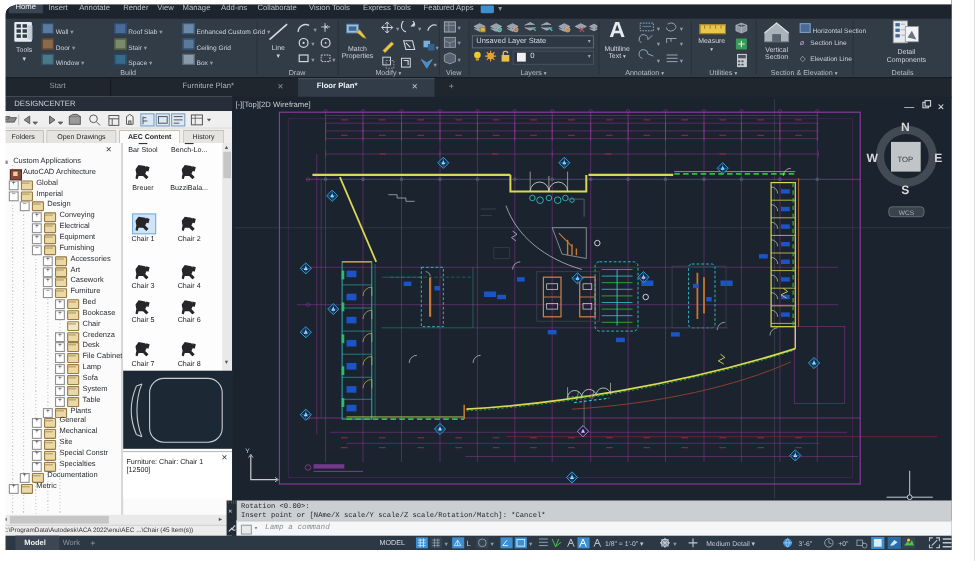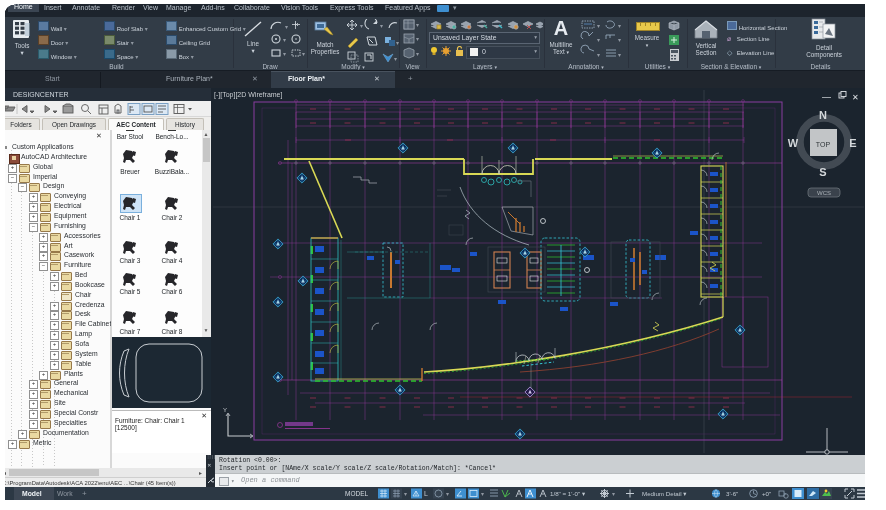--- a/index.html
+++ b/index.html
@@ -964,21 +964,21 @@
           <path d="M1,7 L4,4 M4,4 a2,2 0 1 0 2,-2 l-1,2z" stroke="#cfd6dc" stroke-width="1" fill="none"></path>
         </svg>
  </div>
  <div class="abs" style="left:0;top:0;width:651px;height:18px;">
   <span style="position:absolute;left:4px;top:2px;font-size:6.5px;color:#23272b;white-space:pre;">Rotation &lt;0.00&gt;:</span>
   <span style="position:absolute;left:4px;top:10px;font-size:6.5px;color:#23272b;white-space:pre;">Insert point or [NAme/X scale/Y scale/Z scale/Rotation/Match]: *Cancel*</span>
  </div>
  <div class="abs" style="left:0;top:18px;width:651px;height:14px;background:#f4f6f7;border-top:1px solid #b8bcbe;">
   <span style="position:absolute;left:4px;top:2.5px;width:8px;height:7px;border:1px solid #9aa0a6;background:#e8eaec;"></span>
   <span style="position:absolute;left:16px;top:3px;font-size:6px;color:#7a8086;">▾</span>
-  <span style="position:absolute;left:26px;top:2px;font-size:7px;color:#8b9095;font-style:italic;">Open a command</span>
+  <span style="position:absolute;left:26px;top:2px;font-size:7px;color:#8b9095;font-style:italic;">Lamp a command</span>
  </div>
 </div>
 <div id="status">
  <div class="abs" style="left:14px;top:0;width:40px;height:13px;background:#3d4754;"></div>
  <span class="st" style="left:22px;top:3px;color:#eef2f6;font-weight:bold;font-size:6.8px;">Model</span>
  <span class="st" style="left:57px;top:3px;color:#8f97a1;font-size:6.8px;">Work</span>
  <span class="st" style="left:82px;top:2px;color:#8f97a1;font-size:8px;">+</span>
  <span class="st" style="left:345px;top:3px;color:#d4dae0;font-size:6.5px;">MODEL</span>
  <svg class="abs" style="left:378px;top:1px;" width="488" height="12">
   <g font-family="Liberation Sans">

